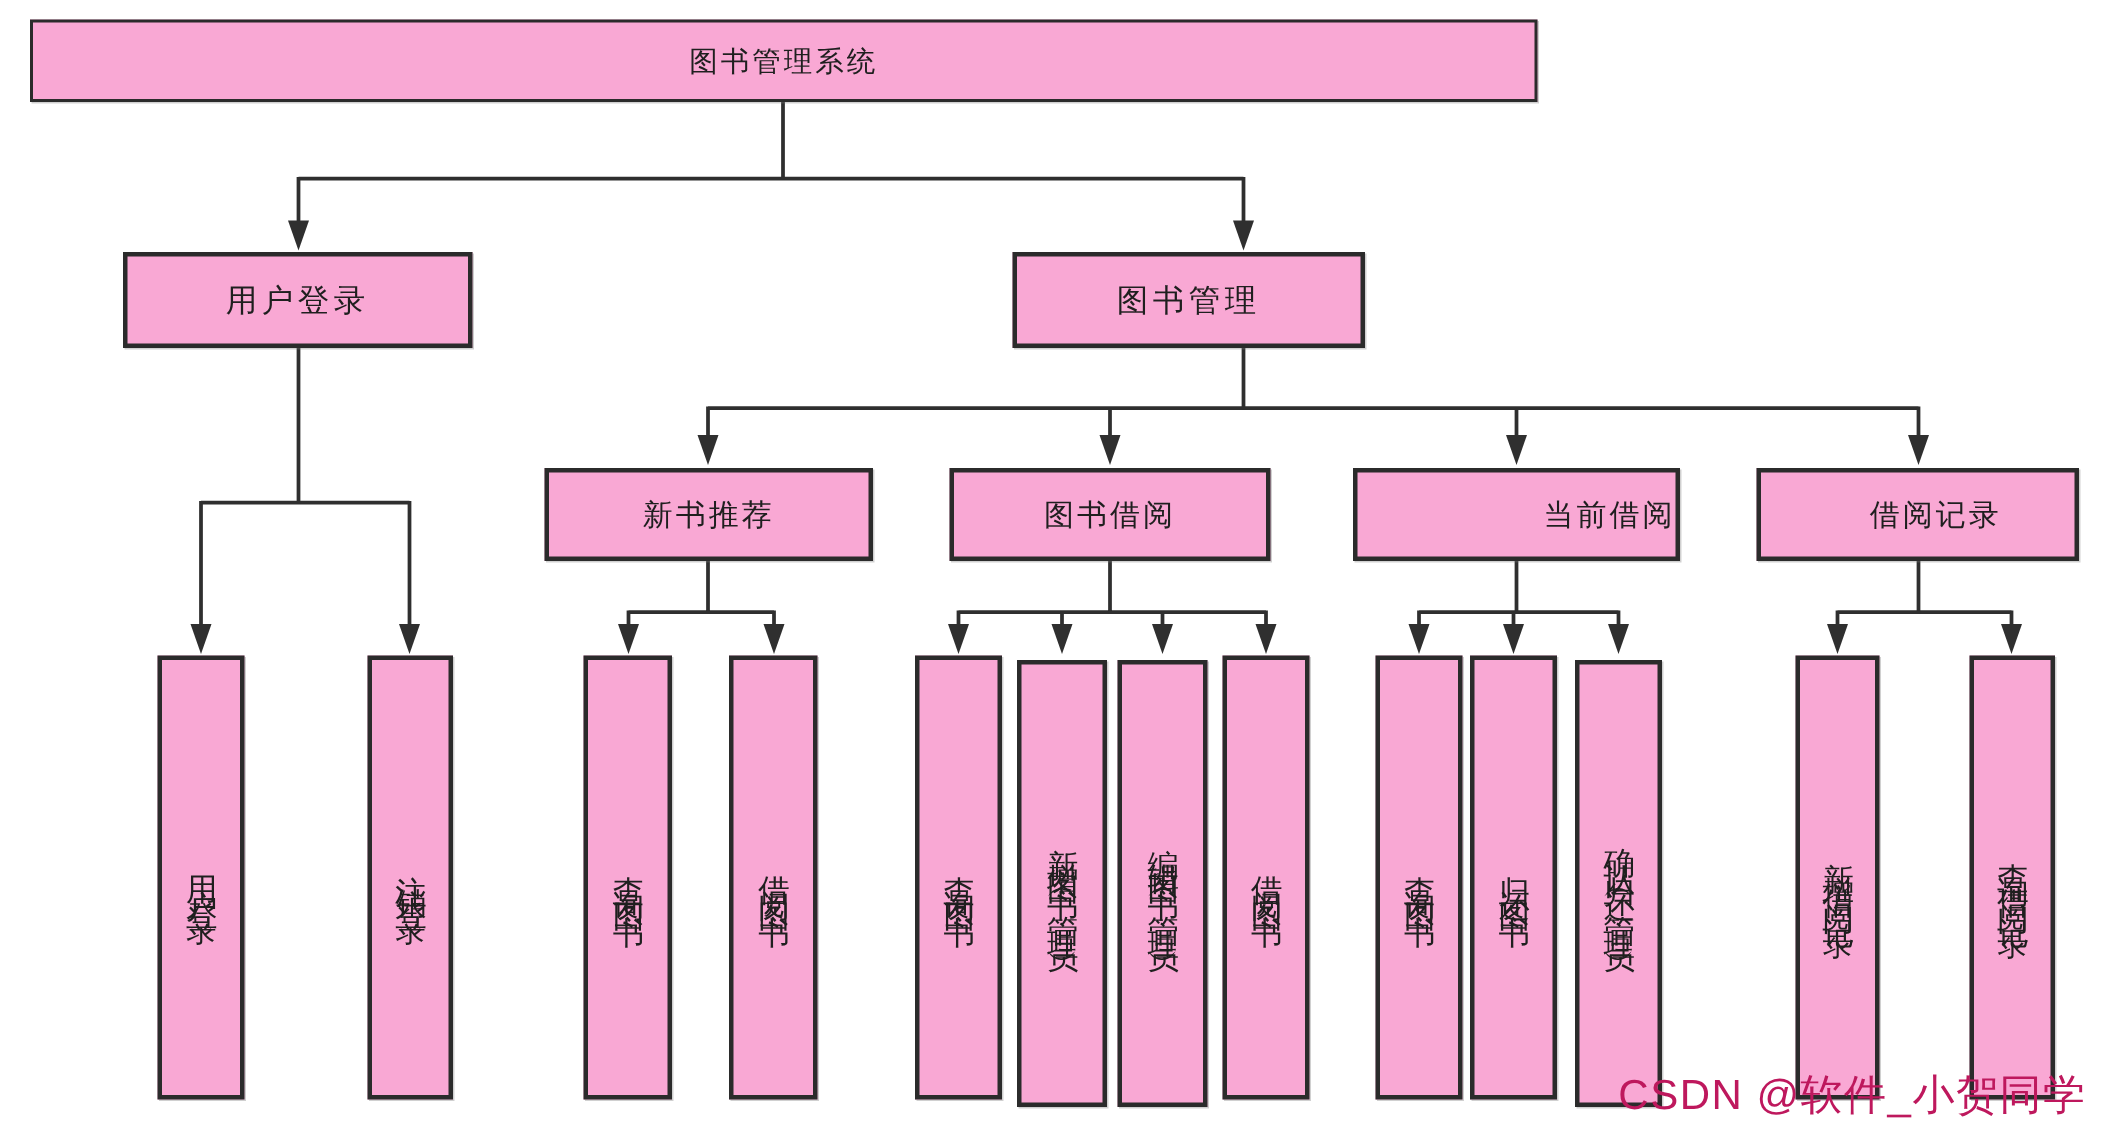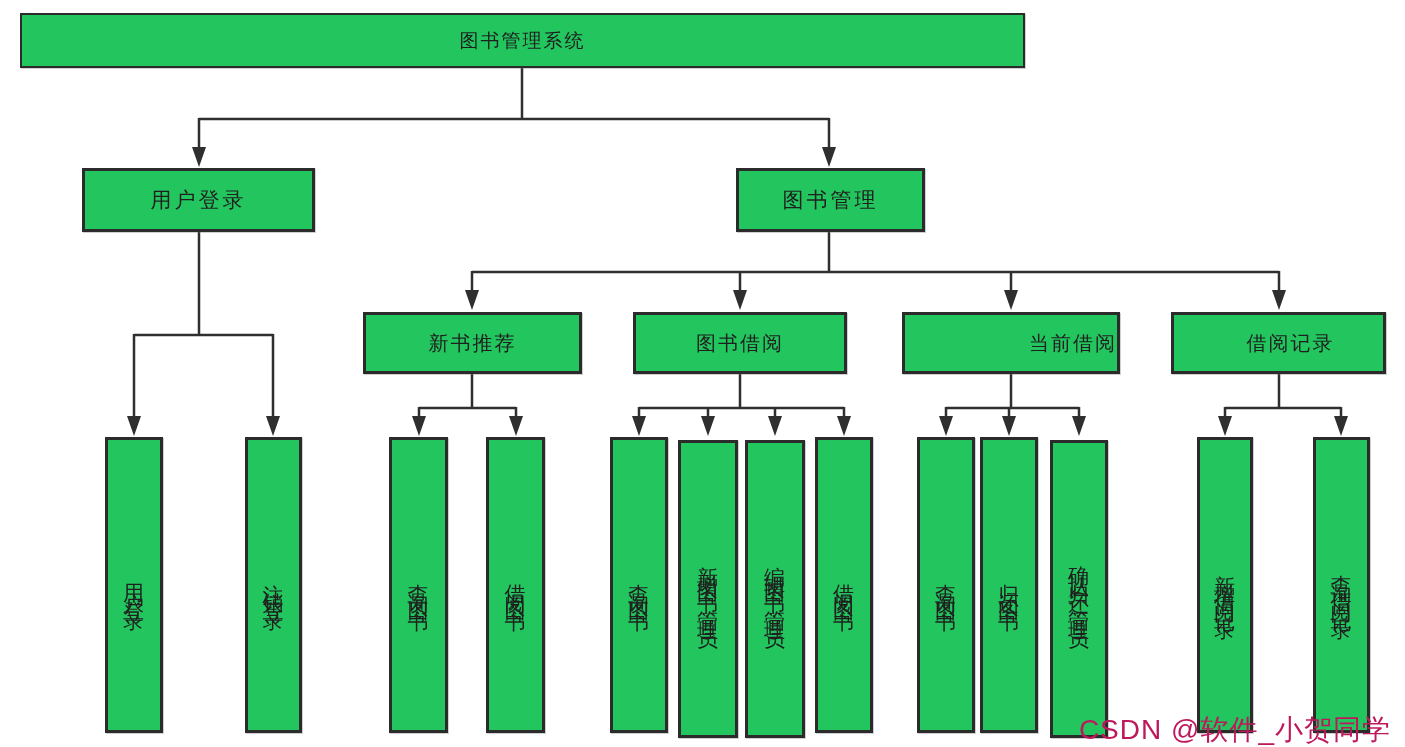--- a/index.html
+++ b/index.html
@@ -13,21 +13,21 @@
     position: relative;
     width: 1405px; height: 747px;
     background: #ffffff;
   }
   .canvas svg.connectors {
     position: absolute; left: 0; top: 0; z-index: 1;
   }
   .box {
     position: absolute;
     box-sizing: border-box;
-    background: #22c55e;
+    background: #f9a8d4;
     border: 3px solid #2b2b2b;
     color: #1f1f1f;
     display: flex;
     align-items: center;
     justify-content: center;
     z-index: 2;
     box-shadow: 1px 1px 0 rgba(120,120,120,0.35);
   }
   .root-box {
     border-width: 2px;
@@ -99,21 +99,21 @@
       <polygon points="1334,416 1348,416 1341,436" fill="#2f2f2f" stroke="none"></polygon>
     </svg>
 
   <div class="box root-box" style="left:20px; top:13px; width:1005px; height:55px;">
     <span>图书管理系统</span>
   </div>
 
   <div class="box l2-box" style="left:82px; top:168px; width:233px; height:64px;">
     <span>用户登录</span>
   </div>
-  <div class="box l2-box" style="left:736px; top:168px; width:189px; height:64px;">
+  <div class="box l2-box" style="left:675px; top:168px; width:235px; height:64px;">
     <span>图书管理</span>
   </div>
 
   <div class="box l3-box" style="left:363px; top:312px; width:219px; height:62px;">
     <span>新书推荐</span>
   </div>
   <div class="box l3-box" style="left:633px; top:312px; width:214px; height:62px;">
     <span>图书借阅</span>
   </div>
   <div class="box l3-box" style="left:902px; top:312px; width:218px; height:62px;justify-content:flex-end;">

